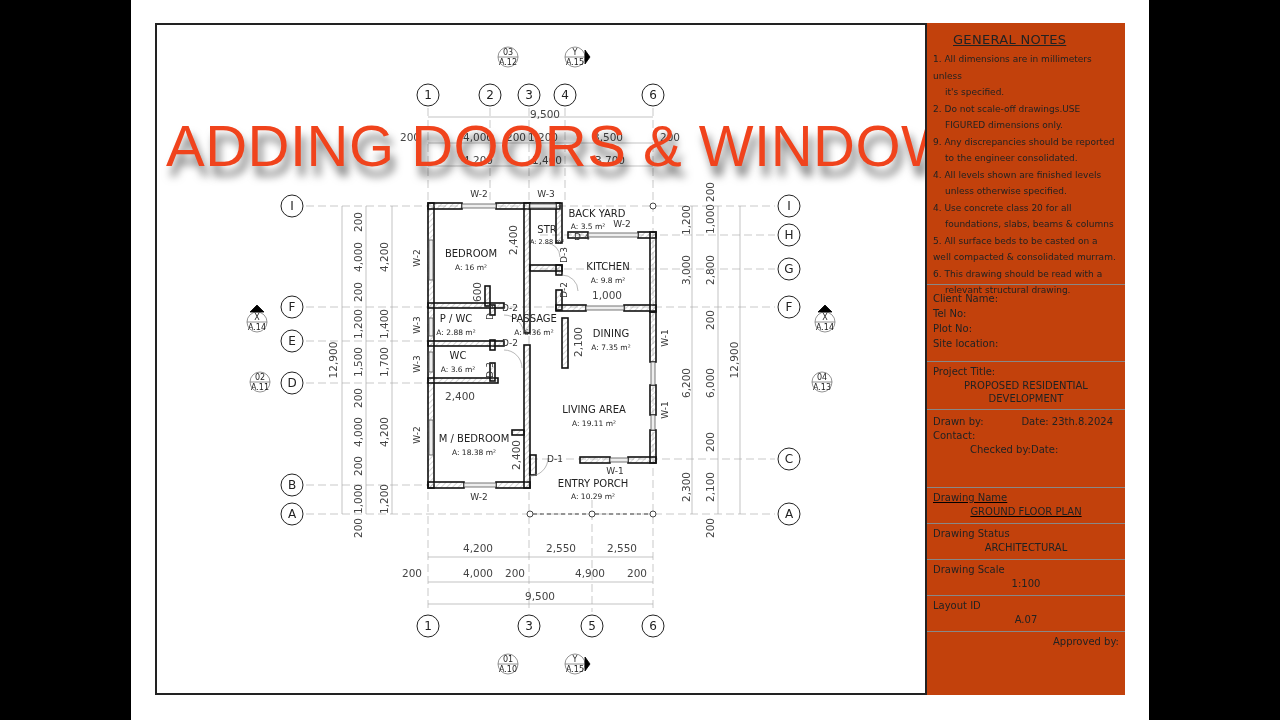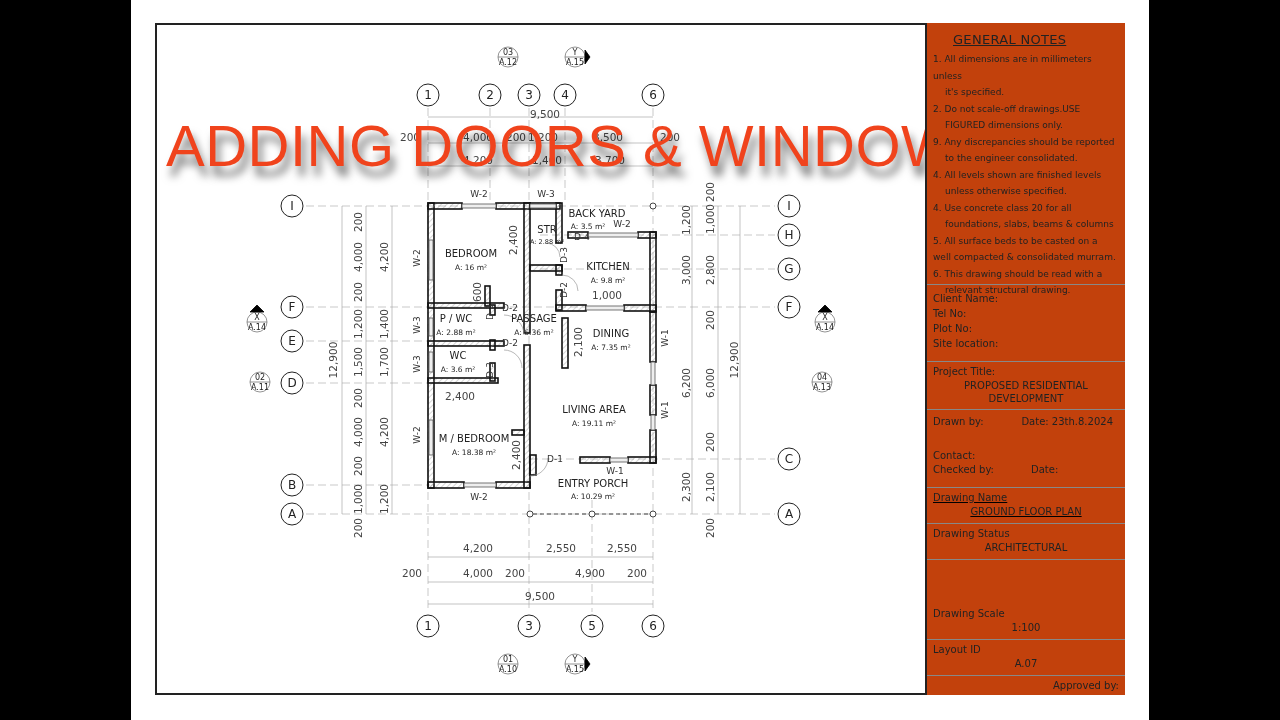--- a/index.html
+++ b/index.html
@@ -362,35 +362,35 @@
   <div class="tb-sec" style="height:48px;">
     <div class="tb-label">Project Title:</div>
     <div class="tb-value">PROPOSED RESIDENTIAL</div>
     <div class="tb-value">DEVELOPMENT</div>
   </div>
   <div class="tb-sec" style="height:78px; padding-top:5px;">
     <div style="display:flex; justify-content:space-between;">
       <span class="tb-label u">Drawn by:</span>
       <span class="tb-label" style="padding-right:6px">Date: 23th.8.2024</span>
     </div>
-    <div class="tb-label" style="margin-top:20px">Contact:</div>
-    <div style="display:flex;">
+    <div class="tb-label" style="margin-top:0">Contact:</div>
+    <div style="display:flex;text-align:right;">
       <span class="tb-label u" style="width:98px">Checked by:</span>
       <span class="tb-label">Date:</span>
     </div>
   </div>
   <div class="tb-sec" style="height:36px;text-decoration:underline;">
     <div class="tb-label">Drawing Name</div>
     <div class="tb-value">GROUND FLOOR PLAN</div>
   </div>
   <div class="tb-sec" style="height:36px;">
     <div class="tb-label">Drawing Status</div>
     <div class="tb-value">ARCHITECTURAL</div>
   </div>
-  <div class="tb-sec" style="height:36px;margin-top:44px;">
+  <div class="tb-sec" style="height:36px;">
     <div class="tb-label">Drawing Scale</div>
     <div class="tb-value">1:100</div>
   </div>
   <div class="tb-sec" style="height:36px;">
     <div class="tb-label">Layout ID</div>
     <div class="tb-value">A.07</div>
   </div>
   <div class="tb-sec" style="border-bottom:none;text-align:right;">
     <div class="tb-label">Approved by:</div>
   </div>

